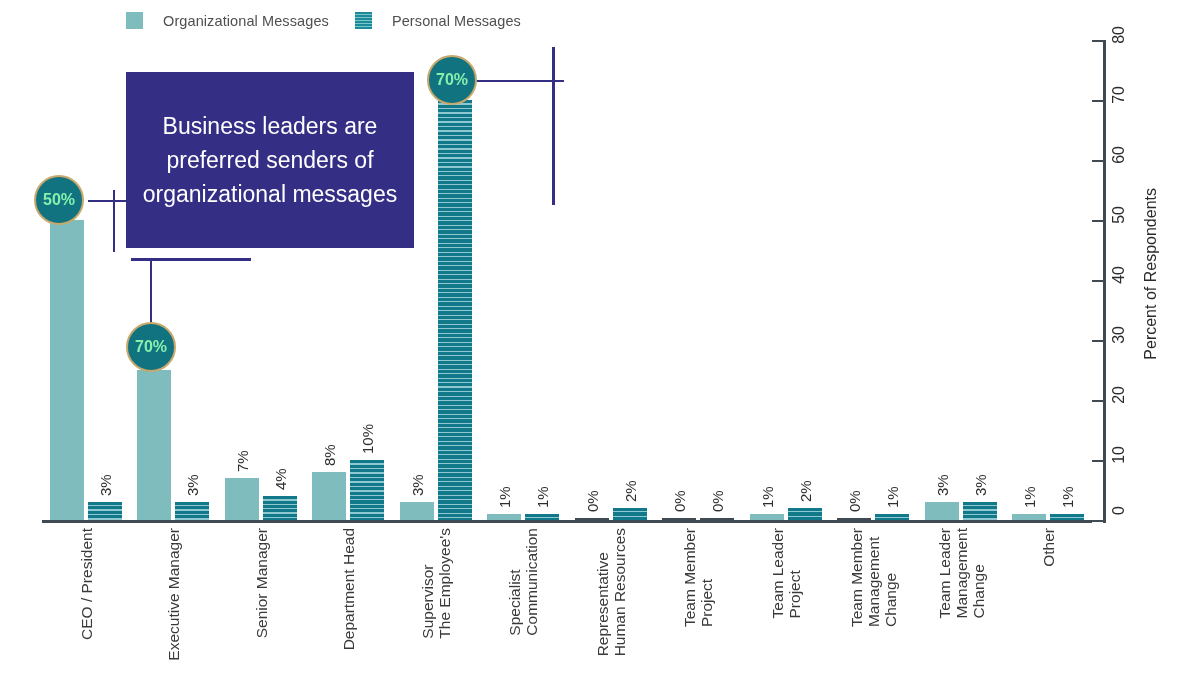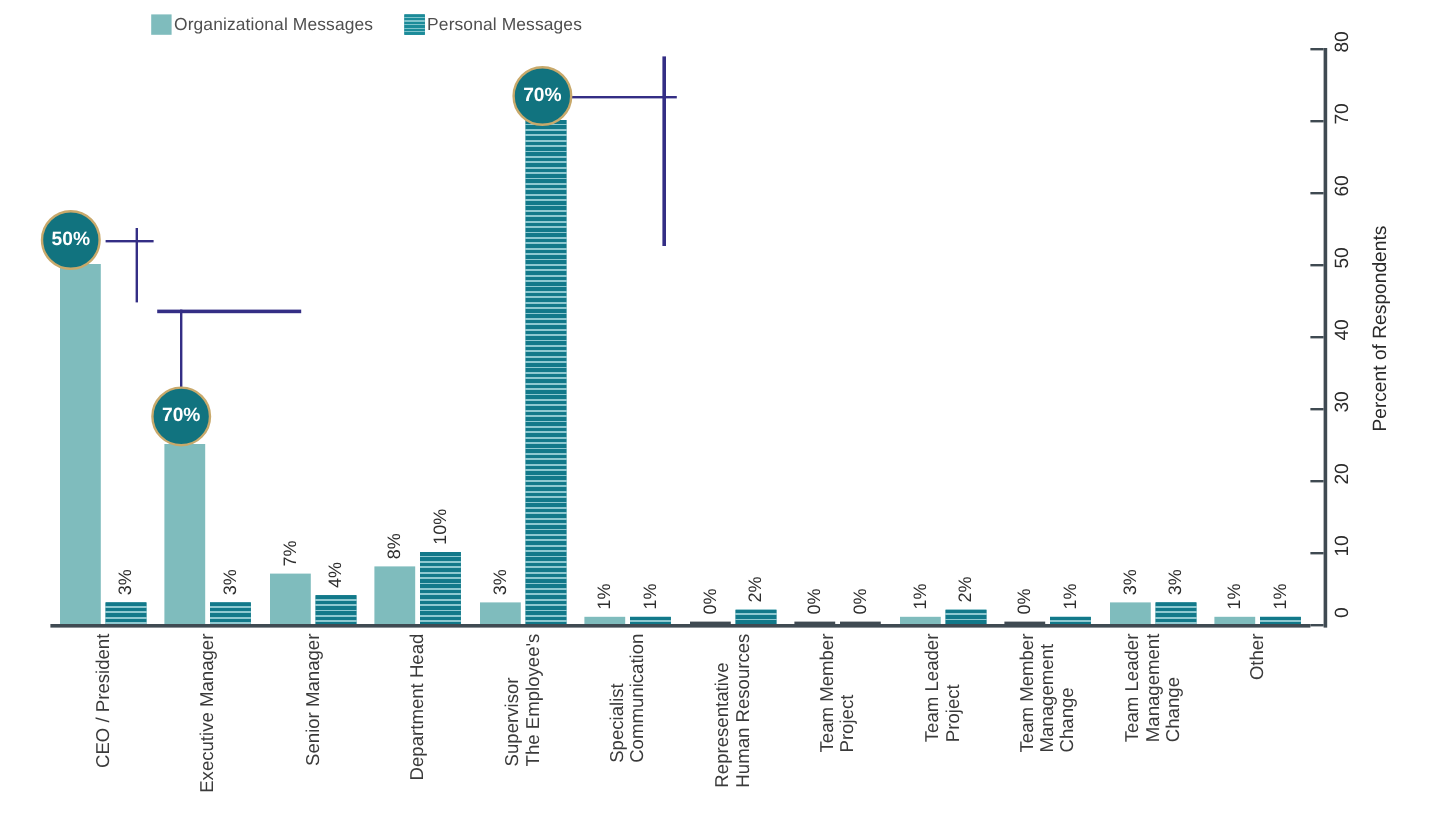--- a/index.html
+++ b/index.html
@@ -7,21 +7,21 @@
     margin: 0; padding: 0;
     width: 1200px; height: 699px;
     background: #ffffff;
     font-family: "Liberation Sans", sans-serif;
     overflow: hidden;
   }
   #root { position: relative; width: 1200px; height: 699px; background:#fff; }
 
   
   .legend { position:absolute; left:126px; top:12px; display:flex; align-items:center; gap:26px; }
-  .legend-item { display:flex; align-items:center; gap:2px; }
+  .legend-item { display:flex; align-items:center; gap:20px; }
   .swatch { width:17px; height:17px; display:block; }
   .sw-org { background:#7fbcbd; }
   .sw-per { background:#157f8f;
     background-image: repeating-linear-gradient(to bottom,
       #1b8b99 0px, #1b8b99 2px, #7fc3cb 2px, #7fc3cb 3px); }
   .legend-label { font-size:14.5px; color:#4f4f4f; letter-spacing:.1px; }
 
   
   .plot { position:absolute; left:42px; top:40px; width:1050px; height:483px; }
   .axis-line { position:absolute; left:0; bottom:0; width:1050px; height:3px; background:#3f4a52; }
@@ -64,21 +64,21 @@
              display:flex; align-items:center; justify-content:center; text-align:center;
              font-size:23px; line-height:34px; padding:10px 16px; }
   #callout-left  { left:126px; top:72px; width:288px; height:176px; }
   #callout-right { left:563px; top:47px; width:321px; height:170px; }
 
   
   .cline { position:absolute; background:#342e85; }
 
   
   .badge { position:absolute; border-radius:50%; background:#11737f;
-           border:2px solid #c8a96b; color:#ffffff; font-weight:bold; font-size:16px;
+           border:2px solid #c8a96b; color:#86efac; font-weight:bold; font-size:16px;
            display:flex; align-items:center; justify-content:center; }
 </style>
 </head>
 <body>
 
 <div id="root">
 
   <div class="legend">
     <div class="legend-item">
       <span class="swatch sw-org"></span>
@@ -363,20 +363,21 @@
   <div class="ytitle">Percent of Respondents</div>
 
   <div class="cline" style="left:88px; top:200px; width:40px; height:2px;"></div>
   <div class="cline" style="left:113px; top:190px; width:2px; height:62px;"></div>
   <div class="cline" style="left:131px; top:258px; width:120px; height:3px;"></div>
   <div class="cline" style="left:150px; top:258px; width:2px; height:72px;"></div>
 
   <div class="cline" style="left:476px; top:80px; width:88px; height:2px;"></div>
   <div class="cline" style="left:552px; top:47px; width:3px; height:158px;"></div>
 
+  <div class="callout" id="callout-left">Business leaders are preferred senders of organizational messages</div>
 
   <div class="badge" style="left:34px; top:175px; width:50px; height:50px;">50%</div>
   <div class="badge" style="left:126px; top:322px; width:50px; height:50px;">70%</div>
   <div class="badge" style="left:427px; top:55px; width:50px; height:50px;">70%</div>
 
 <div class="ytlabel" style="top: 506px;">0</div>
     <div class="ytlabel" style="top: 446px;">10</div>
     <div class="ytlabel" style="top: 386px;">20</div>
     <div class="ytlabel" style="top: 326px;">30</div>
     <div class="ytlabel" style="top: 266px;">40</div>

